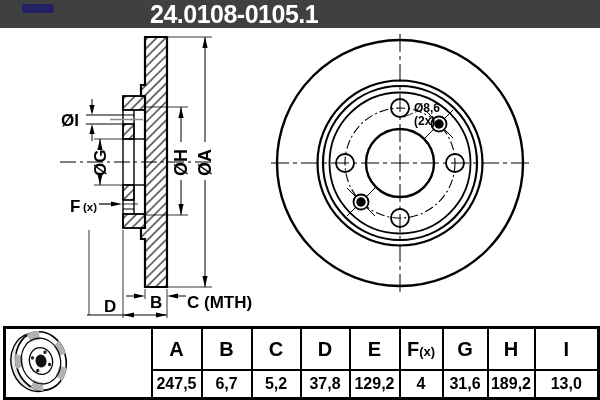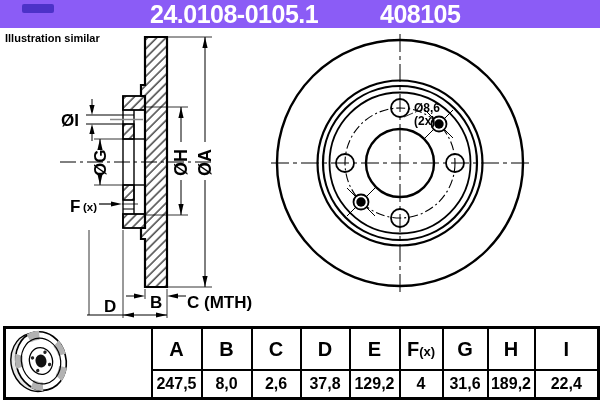--- a/index.html
+++ b/index.html
@@ -28,28 +28,26 @@
   #spec-table th{font-size:20px;font-weight:bold;height:39px;}
   #spec-table td.val{font-size:16px;font-weight:bold;height:25px;}
   #spec-table .small{font-size:13px;font-weight:bold;}
   #spec-table td.icon-cell{padding:0;}
 </style>
 </head>
 <body>
 
 <div id="stage">
 
-  <div id="header" style="background:#8b5cf6;">
+  <div id="header" style="background:#404040;">
     <div id="logo-mark"></div>
     <div id="part-number" class="hdr-text">24.0108-0105.1</div>
-    <div id="ref-number" class="hdr-text">408105</div>
   </div>
 
   <div id="note">
-    <div>Illustration similar</div>
   </div>
 
   <svg id="drawing" width="600" height="298" viewBox="0 28 600 298">
     <defs>
       <pattern id="hatch" patternUnits="userSpaceOnUse" width="6.5" height="6.5" patternTransform="rotate(45)">
         <line x1="1" y1="0" x2="1" y2="6.5" stroke="#000" stroke-width="1.1"></line>
       </pattern>
     </defs>
 
     <g stroke="#000" fill="none">
@@ -221,24 +219,24 @@
       <th><span>C</span><span class="small"></span></th>
       <th><span>D</span><span class="small"></span></th>
       <th><span>E</span><span class="small"></span></th>
       <th><span>F</span><span class="small">(x)</span></th>
       <th><span>G</span><span class="small"></span></th>
       <th><span>H</span><span class="small"></span></th>
       <th><span>I</span><span class="small"></span></th>
     </tr>
     <tr>
       <td class="val">247,5</td>
-      <td class="val">8,0</td>
-      <td class="val">2,6</td>
+      <td class="val">6,7</td>
+      <td class="val">5,2</td>
       <td class="val">37,8</td>
       <td class="val">129,2</td>
       <td class="val">4</td>
       <td class="val">31,6</td>
       <td class="val">189,2</td>
-      <td class="val">22,4</td>
+      <td class="val">13,0</td>
     </tr>
   </tbody>
     </table>
 </div>
 
 </body></html>

